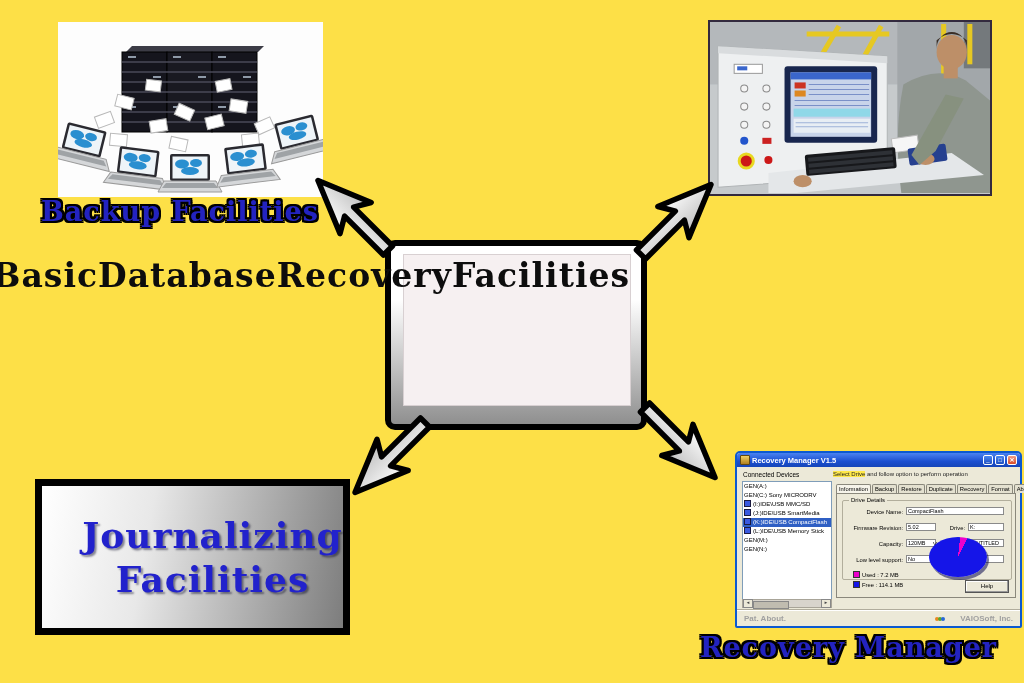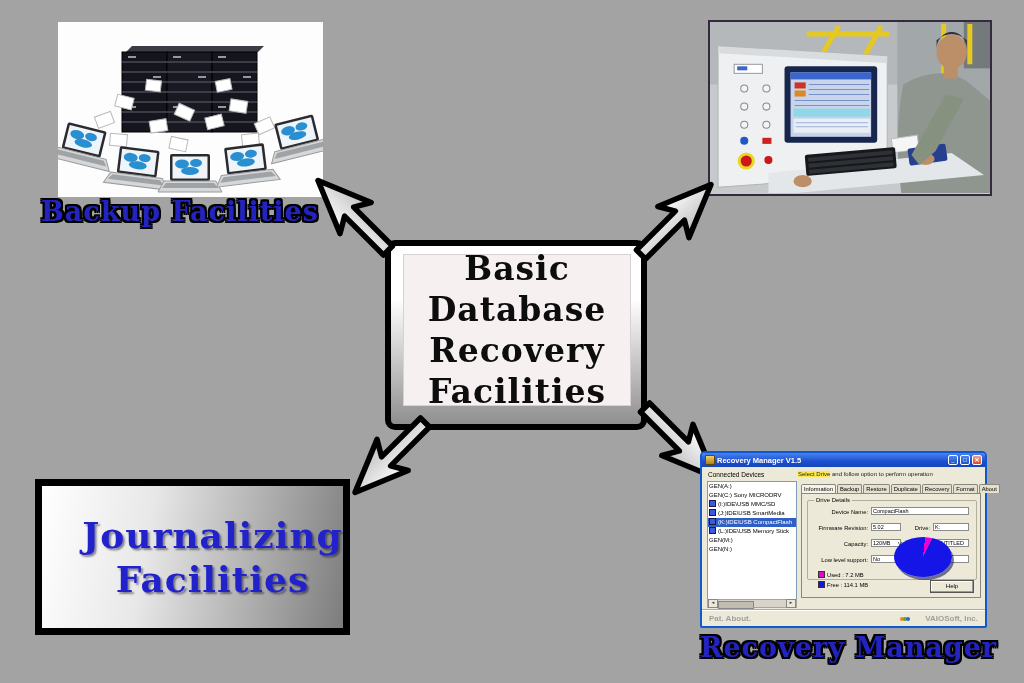--- a/index.html
+++ b/index.html
@@ -1,16 +1,16 @@
 <!DOCTYPE html>
 <html><head>
 <meta charset="utf-8">
 <style>
   html,body{margin:0;padding:0;background:#fff;}
-  .canvas{position:relative;width:1024px;height:683px;background:#a3a3a3;overflow:hidden;
+  .canvas{position:relative;width:1024px;height:683px;background:#fde047;overflow:hidden;
           font-family:"Liberation Sans",sans-serif;text-decoration:underline;}
 
   
   .blabel{position:absolute;font-family:"DejaVu Serif",serif;font-weight:bold;
           color:#2323c0;font-size:27px;letter-spacing:1px;text-align:center;white-space:nowrap;
           text-shadow:-2px -2px 0 #000,2px -2px 0 #000,-2px 2px 0 #000,2px 2px 0 #000,
                       -2px 0 0 #000,2px 0 0 #000,0 -2px 0 #000,0 2px 0 #000;}
   .lbl-backup{left:30px;top:196px;width:300px;}
   .lbl-checkpoint{left:700px;top:204px;width:292px;}
   .lbl-recovery{left:700px;top:632px;width:292px;}
@@ -18,42 +18,42 @@
   
   .photo{position:absolute;overflow:hidden;}
   .photo-backup{left:58px;top:22px;width:265px;height:175px;background:#fdfdfd;}
   .photo-checkpoint{left:708px;top:20px;width:280px;height:172px;border:2px solid #332a3e;background:#c6cacc;}
 
   
   .center-box{position:absolute;left:385px;top:240px;width:262px;height:190px;box-sizing:border-box;
               border:6px solid #000;border-radius:10px;
               background:linear-gradient(to bottom,#ffffff 30%,#8f8f8f 100%);padding:8px 12px 20px 12px;}
   .center-inner{width:100%;height:100%;background:#f6f0f1;border:1px solid #d8d0d2;
-                display:flex;flex-direction:column;justify-content:center;}
+                display:flex;flex-direction:row;justify-content:flex-end;}
   .center-line{font-family:"DejaVu Serif",serif;font-weight:bold;color:#0d0d0d;
                font-size:33px;line-height:41px;text-align:center;letter-spacing:1px;}
 
   
   .journal-box{position:absolute;left:35px;top:479px;width:315px;height:156px;box-sizing:border-box;
                border:7px solid #000;background:linear-gradient(100deg,#ffffff 0%,#e8e8e8 35%,#7d7d7d 100%);
                display:flex;flex-direction:column;justify-content:center;padding-left:40px;}
   .journal-line{font-family:"DejaVu Serif",serif;font-weight:bold;color:#2222cc;
                 font-size:36px;line-height:44px;text-align:center;letter-spacing:1px;
                 text-shadow:2px 2px 2px rgba(0,0,30,0.45);}
 
   
   .arrow{position:absolute;width:110px;height:55px;}
   .arrow svg{width:100%;height:100%;display:block;}
   .arrow-tl{left:298px;top:188px;transform:rotate(-135deg);}
   .arrow-tr{left:621px;top:192px;transform:rotate(-45deg);}
   .arrow-bl{left:335px;top:430px;transform:rotate(135deg);}
   .arrow-br{left:625px;top:415px;transform:rotate(45deg);}
 
   
-  .rm-win{position:absolute;left:700px;top:451px;width:287px;height:177px;box-sizing:border-box;
+  .rm-win{position:absolute;left:735px;top:451px;width:287px;height:177px;box-sizing:border-box;
           background:#ece9d8;border:2px solid #0c59d0;border-radius:5px 5px 2px 2px;
           font-size:7px;color:#000;}
   .rm-title{height:14px;background:linear-gradient(#4a82f0,#1b4fd0 60%,#1545b8);
             border-radius:3px 3px 0 0;display:flex;align-items:center;padding:0 3px;gap:2px;}
   .rm-appicon{width:8px;height:8px;background:linear-gradient(#f0d060,#b08020);border:1px solid #604810;border-radius:1px;}
   .rm-title-text{color:#fff;font-weight:bold;font-size:7.5px;flex:1;white-space:nowrap;overflow:hidden;}
   .tbtn{width:10px;height:10px;border-radius:2px;border:1px solid #fff;color:#fff;font-size:6px;line-height:8px;
         text-align:center;box-sizing:border-box;}
   .tbtn-min,.tbtn-max{background:linear-gradient(#4a86f0,#2050c0);}
   .tbtn-close{background:linear-gradient(#f0a088,#d84a28);font-weight:bold;}

